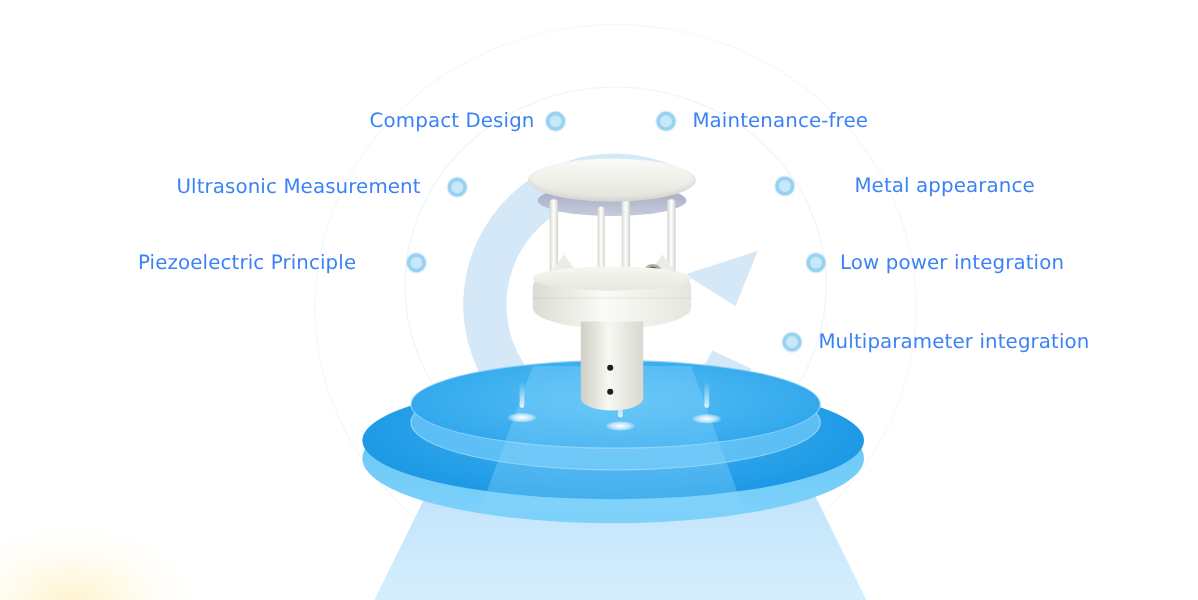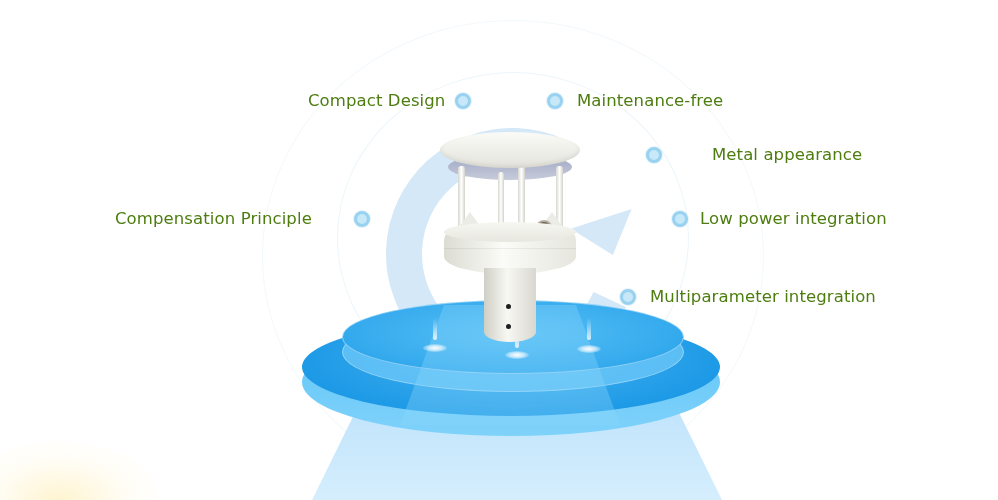--- a/index.html
+++ b/index.html
@@ -40,21 +40,21 @@
   .transducer { position: absolute; left: 96px; top: 88px; width: 12px; height: 10px; border-radius: 50%; background: #6d6558; border: 2px solid #b7b0a2; }
   .body-ring { position: absolute; left: 4px; top: 98px; width: 132px; height: 44px; border-radius: 10px 10px 50% 50% / 10px 10px 40% 40%; background: linear-gradient(to right, #dcdcd4, #fbfbf7 45%, #e6e6df); }
   .body-ring-top { position: absolute; left: 4px; top: 90px; width: 132px; height: 20px; border-radius: 50%; background: linear-gradient(to bottom, #f7f7f2, #e7e7e0); }
   .ring-line { position: absolute; left: 4px; top: 116px; width: 132px; height: 1px; background: rgba(0,0,0,0.06); }
   .column { position: absolute; left: 44px; top: 136px; width: 52px; height: 74px; border-radius: 0 0 26px 26px / 0 0 10px 10px; background: linear-gradient(to right, #cfcfc6, #f8f8f3 45%, #d8d8d0); }
   .hole { position: absolute; left: 66px; width: 5px; height: 5px; border-radius: 50%; background: #1f1f1f; }
 
   .feature { position: absolute; display: flex; align-items: center; gap: 10px; }
   .feature.left { flex-direction: row; }
   .feature.right { flex-direction: row; align-items: center; }
-  .label { color: #4d7c0f; font-size: 16.5px; font-weight: normal; white-space: nowrap; letter-spacing: 0.1px; }
+  .label { color: #3b82f6; font-size: 16.5px; font-weight: normal; white-space: nowrap; letter-spacing: 0.1px; }
   .dot { width: 16px; height: 16px; border-radius: 50%; background: #c6e8f8; border: 3px solid #99d2f0; box-sizing: border-box; flex: 0 0 auto; box-shadow: 0 0 0 1px rgba(153,210,240,0.25); }
 </style>
 </head>
 <body>
 
 <div class="stage">
   <div class="glow-corner"></div>
   <div class="thin-ring ring2"></div>
   <div class="thin-ring ring1"></div>
 
@@ -91,34 +91,38 @@
     <div class="ring-line"></div>
     <div class="column"></div>
     <div class="hole" style="top:172px;"></div>
     <div class="hole" style="top:192px;"></div>
   </div>
 
   <div class="feature left" style="left:308px; top:91px;">
     <span class="label">Compact Design</span>
     <span class="dot"></span>
   </div>
+  <div class="feature left" style="left:147px; top:146px;">
+    <span class="label">Ultrasonic Measurement</span>
+    <span class="dot" style="margin-left:12px;"></span>
+  </div>
   <div class="feature left" style="left:115px; top:209px;">
-    <span class="label">Compensation Principle</span>
+    <span class="label">Piezoelectric Principle</span>
     <span class="dot" style="margin-left:32px;"></span>
   </div>
 
   <div class="feature right" style="left:547px; top:91px;">
     <span class="dot"></span>
     <span class="label" style="margin-left:4px;">Maintenance-free</span>
   </div>
   <div class="feature right" style="left:646px; top:145px;gap:44px;">
     <span class="dot"></span>
     <span class="label" style="margin-left:6px;">Metal appearance</span>
   </div>
   <div class="feature right" style="left:672px; top:209px;">
     <span class="dot"></span>
     <span class="label" style="margin-left:2px;">Low power integration</span>
   </div>
-  <div class="feature right" style="left:620px; top:275px;margin-top:12px;">
+  <div class="feature right" style="left:652px; top:275px;">
     <span class="dot"></span>
     <span class="label" style="margin-left:4px;">Multiparameter integration</span>
   </div>
 </div>
 
 </body></html>

